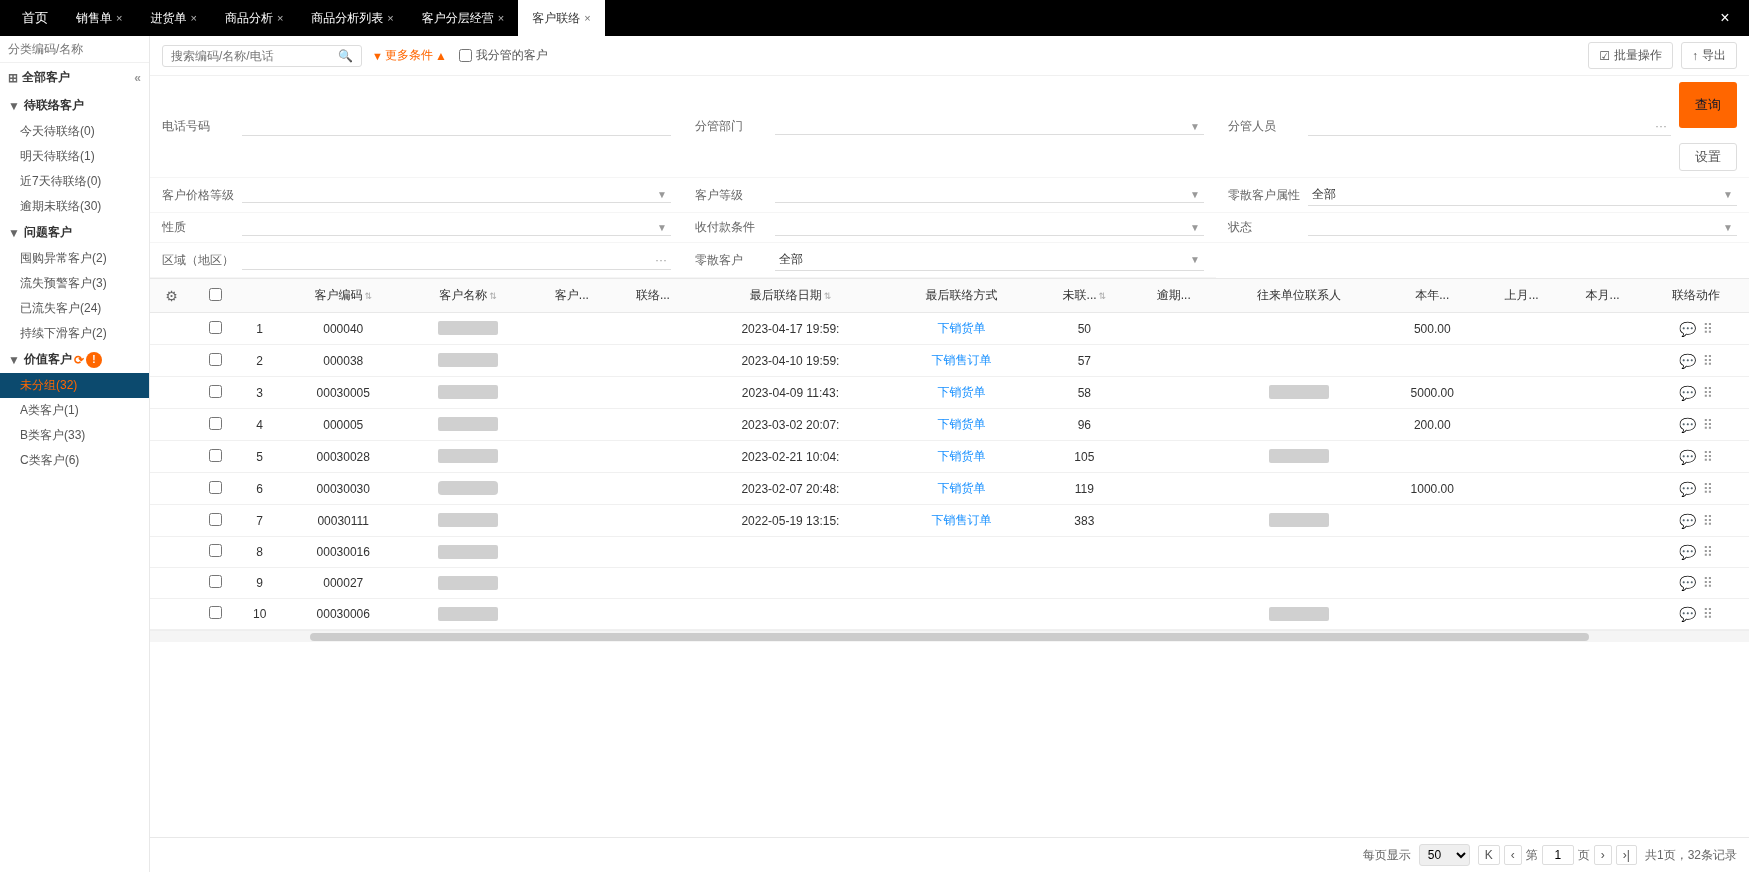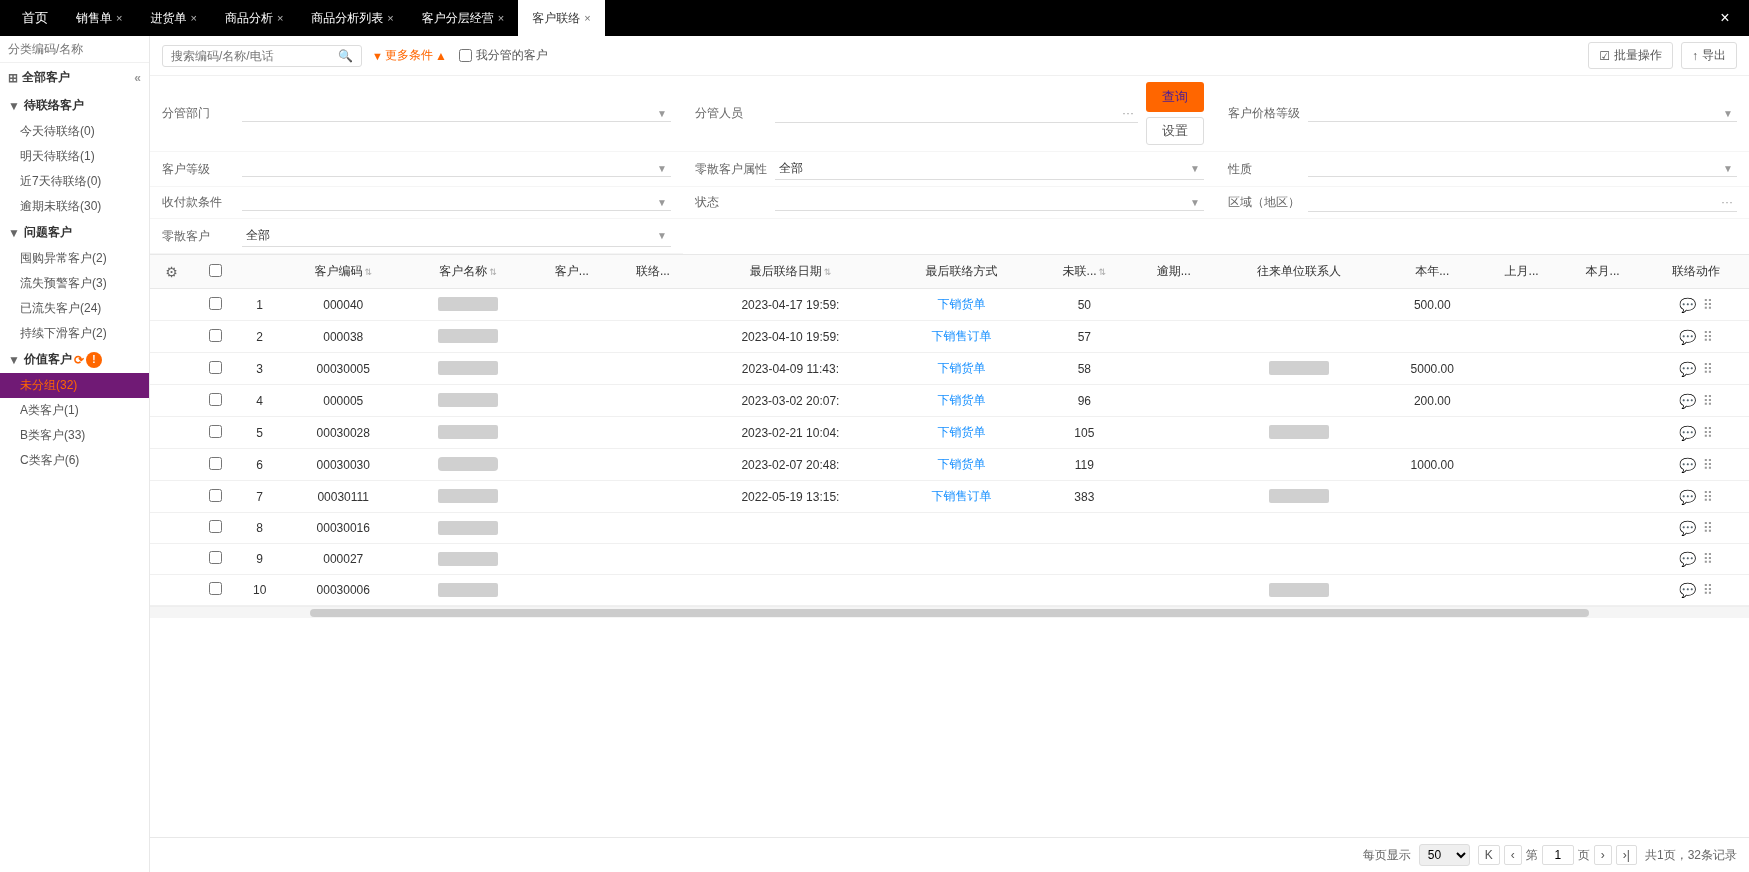--- a/index.html
+++ b/index.html
@@ -105,21 +105,21 @@
     }
     .sidebar-group-title .arrow {
       margin-right: 4px;
       color: #666;
     }
     .sidebar-item {
       padding: 4px 8px 4px 20px;
       color: #555;
       cursor: pointer;
     }
-    .sidebar-item.active { background: #701a75; color: #ff6600; }
+    .sidebar-item.active { background: #0c4a6e; color: #ff6600; }
 
     
     .content-area {
       flex: 1;
       display: flex;
       flex-direction: column;
       overflow: hidden;
     }
 
     
@@ -204,26 +204,26 @@
       justify-content: space-between;
       border: none;
       border-bottom: 1px solid #ddd;
       padding: 2px 4px;
       cursor: pointer;
       color: #333;
     }
     .filter-select .arrow { color: #999; font-size: 10px; }
     .btn-orange {
       background: #ff6600;
-      color: #4c1d95;
+      color: #0f172a;
       border: none;
-      padding: 6px 16px;
+      padding: 14px 16px;
       border-radius: 3px;
       cursor: pointer;
-      margin-bottom: 1px;
+      margin-bottom: 11px;
       font-size: 13px;
     }
     .btn-default {
       background: white;
       color: #555;
       border: 1px solid #ddd;
       padding: 4px 14px;
       border-radius: 3px;
       cursor: pointer;
       font-size: 13px;
@@ -437,20 +437,26 @@
           </div>
           <div class="filter-action-btn">
             <span>↑</span>
             <span>导出</span>
           </div>
         </div>
       </div>
 
       <div style="display:grid;grid-template-columns:1fr 1fr 1fr;">
 
+        <div class="filter-cell">
+          <span class="filter-label">电话号码</span>
+          <div class="filter-input">
+              <input type="text" style="border: none; outline: none; flex: 1 1 0%;">
+            </div>
+        </div>
         <div class="filter-cell">
           <span class="filter-label">分管部门</span>
           <div class="filter-select">
             <span></span>
               <span class="arrow">▼</span>
           </div>
         </div>
         <div class="filter-cell">
           <span class="filter-label">分管人员</span>
           <div class="filter-input" style="flex:1;display:flex;align-items:center;justify-content:flex-end;border-bottom:1px solid #ddd;">

